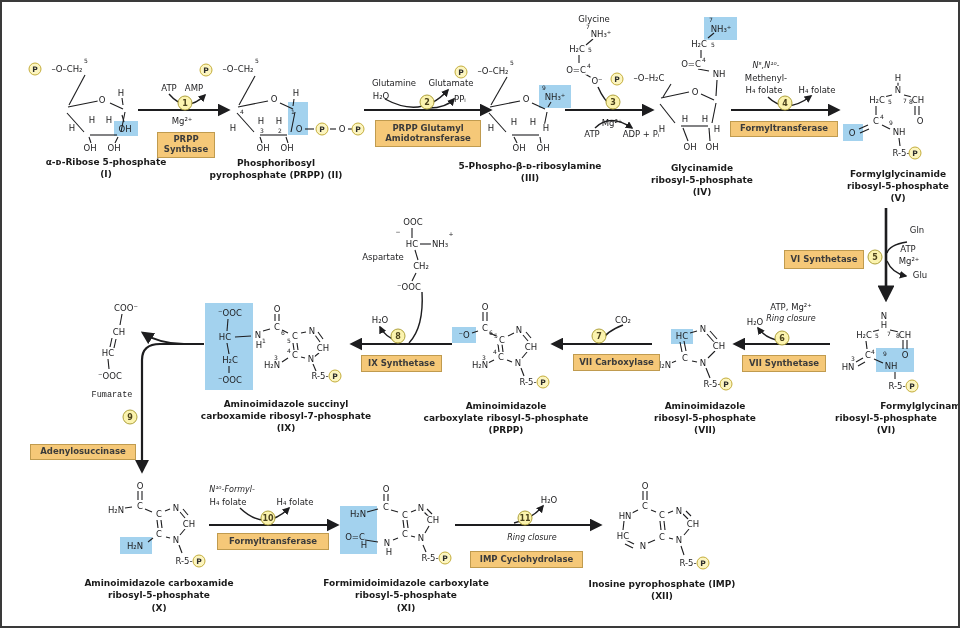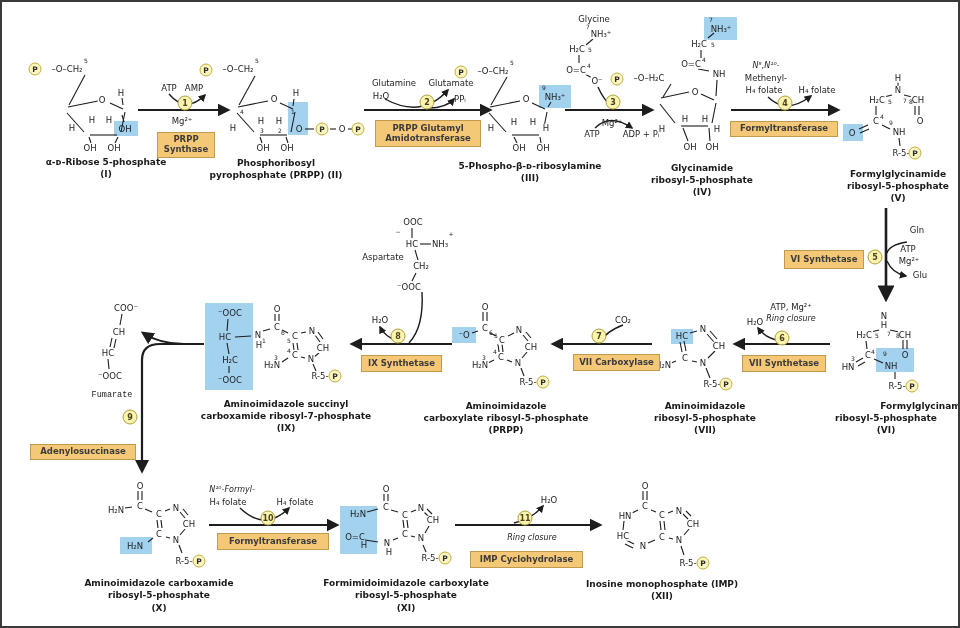--- a/index.html
+++ b/index.html
@@ -458,21 +458,21 @@
     <span class="t a" style="left: 643px; top: 504px;">C</span>
     <span class="t a" style="left: 623px; top: 514px;">HN</span>
     <span class="t a" style="left: 660px; top: 513px;">C</span>
     <span class="t a" style="left: 677px; top: 509px;">N</span>
     <span class="t a" style="left: 691px; top: 522px;">CH</span>
     <span class="t a" style="left: 621px; top: 534px;">HC</span>
     <span class="t a" style="left: 641px; top: 544px;">N</span>
     <span class="t a" style="left: 660px; top: 535px;">C</span>
     <span class="t a" style="left: 677px; top: 538px;">N</span>
     <span class="t a" style="left: 686px; top: 561px;">R-5-</span>
-    <span class="t cn" style="left: 660px; top: 582px;">Inosine monophosphate (IMP)</span>
+    <span class="t cn" style="left: 660px; top: 582px;">Inosine pyrophosphate (IMP)</span>
     <span class="t cn" style="left: 660px; top: 594px;">(XII)</span>
     <div class="enzyme" style="left: 155px; top: 130px; width: 56px; height: 24px;">
       <div>PRPP</div>
       <div>Synthase</div>
     </div>
     <div class="enzyme" style="left: 373px; top: 118px; width: 104px; height: 25px;">
       <div>PRPP Glutamyl</div>
       <div>Amidotransferase</div>
     </div>
     <div class="enzyme" style="left: 728px; top: 119px; width: 106px; height: 14px;">

